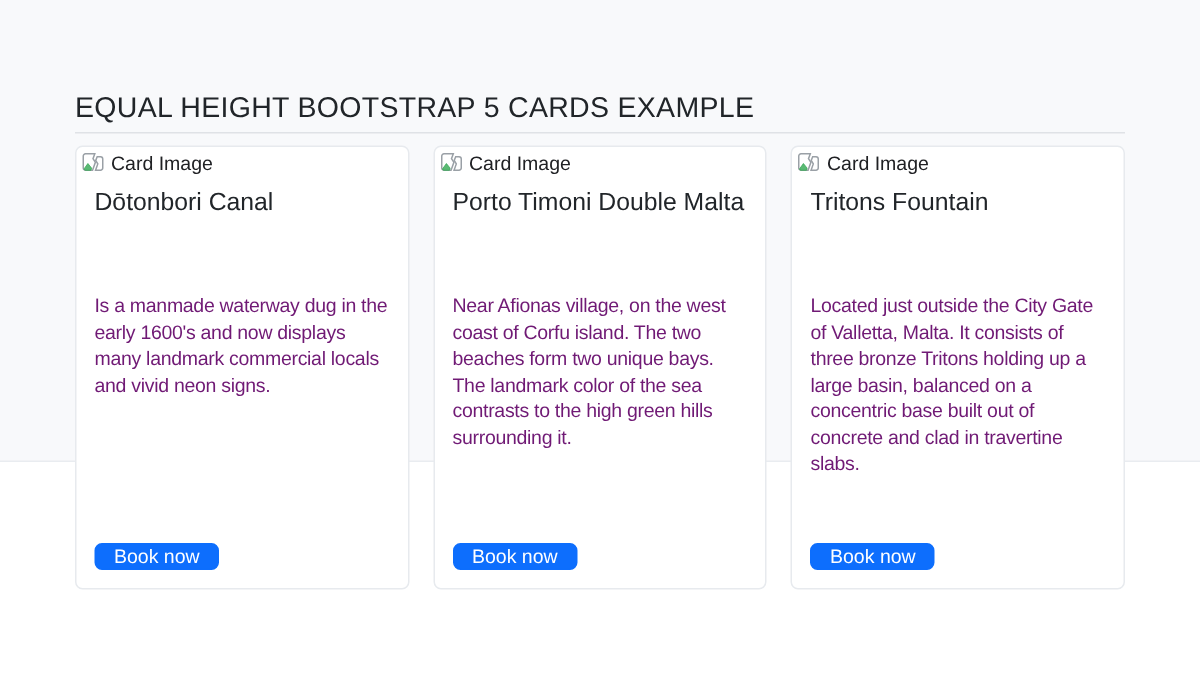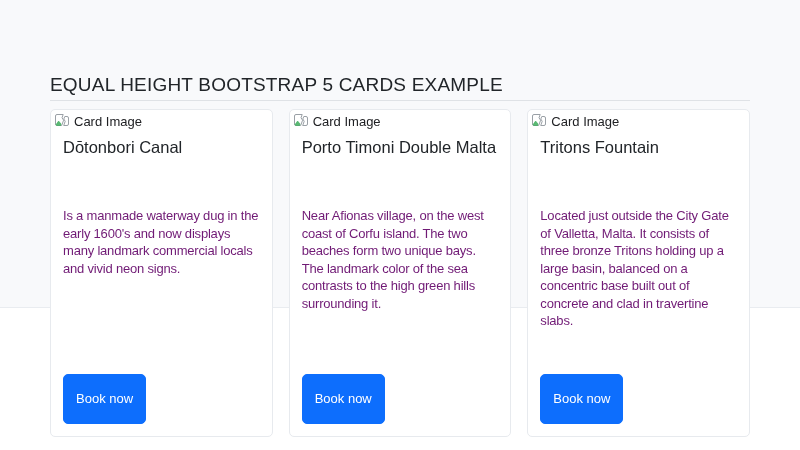--- a/index.html
+++ b/index.html
@@ -13,21 +13,21 @@
     overflow: hidden;
   }
   .hero {
     background: #f8f9fb;
     border-bottom: 1px solid #e9ecf0;
     height: 308px;
     padding-top: 57px;
   }
   .container {
     width: 700px;
-    margin: 16px auto;
+    margin: 4px auto;
   }
   .page-heading {
     font-size: 19px;
     line-height: 23px;
     font-weight: 500;
     letter-spacing: 0.2px;
     margin: 0 0 4px 0;
     color: #212529;
   }
   hr.heading-rule {
@@ -45,21 +45,20 @@
     background: #ffffff;
     border: 1px solid #e7eaee;
     border-radius: 5px;
     min-height: 172px;
     display: flex;
     flex-direction: column;
     overflow: hidden;
   }
   .card-img {
     display: flex;
-    align-items: center;
     gap: 4px;
     padding: 3px 0 0 3px;
     height: 19px;
     font-size: 13px;
     color: #202124;
     flex: 0 0 auto;
   }
   .card-img svg { flex: 0 0 auto; display: block; }
   .card-body {
     padding: 8px 12px 12px 12px;
@@ -85,21 +84,21 @@
   .btn-primary {
     margin-top: auto;
     align-self: flex-start;
     background: #0d6efd;
     color: #ffffff;
     border: 1px solid #0d6efd;
     border-radius: 5px;
     font-family: inherit;
     font-size: 13px;
     line-height: 16px;
-    padding: 16px 12px;
+    padding: 0 12px;
     cursor: pointer;
   }
 </style>
 </head>
 <body>
 
 <div class="hero">
   <div class="container">
 
     <h1 class="page-heading">EQUAL HEIGHT BOOTSTRAP 5 CARDS EXAMPLE</h1>

